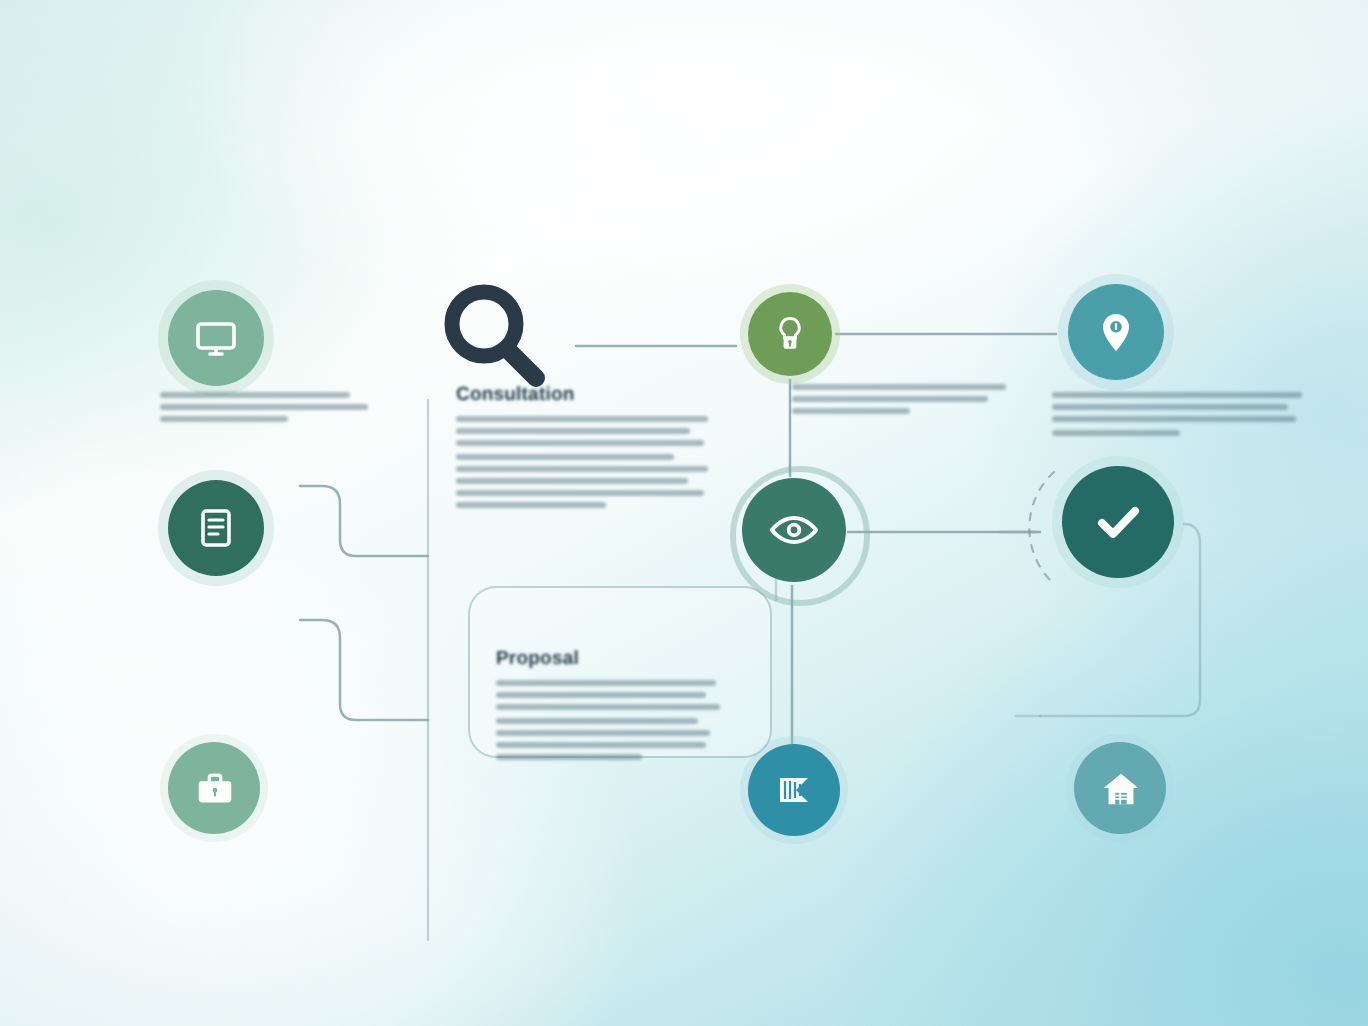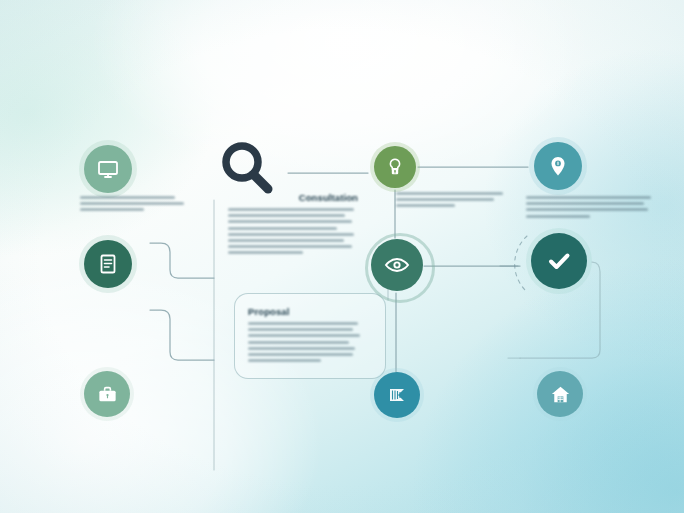--- a/index.html
+++ b/index.html
@@ -202,21 +202,21 @@
   </div>
 
   <div class="tblock" style="left:80px;top:196px;width:106px;">
     <div class="tbody">
       <span style="width:90%"></span>
         <span style="width:98%"></span>
         <span style="width:60%"></span>
     </div>
   </div>
 
-  <div class="tblock" style="left:228px;top:192px;width:130px;text-align:right;">
+  <div class="tblock" style="left:228px;top:192px;width:130px;">
     <div class="thead" style="font-size:9.5px;">Consultation</div>
     <div class="tbody">
       <span style="width:97%"></span>
         <span style="width:90%"></span>
         <span style="width:95%"></span>
       <span style="width:84%"></span>
         <span style="width:97%"></span>
         <span style="width:89%"></span>
       <span style="width:95%"></span>
         <span style="width:58%"></span>
@@ -235,21 +235,21 @@
     <div class="tbody">
       <span style="width:96%"></span>
         <span style="width:91%"></span>
       <span style="width:94%"></span>
         <span style="width:49%"></span>
     </div>
   </div>
 
 
   <div class="tblock" style="left:248px;top:306px;width:118px;">
-    <div class="thead" style="font-size:9.5px;">Proposal</div>
+    <div class="thead" style="font-size:9.5px;margin-top:18px;">Proposal</div>
     <div class="tbody">
       <span style="width:93%"></span>
         <span style="width:89%"></span>
         <span style="width:95%"></span>
       <span style="width:86%"></span>
         <span style="width:91%"></span>
         <span style="width:89%"></span>
       <span style="width:62%"></span>
     </div>
   </div>

